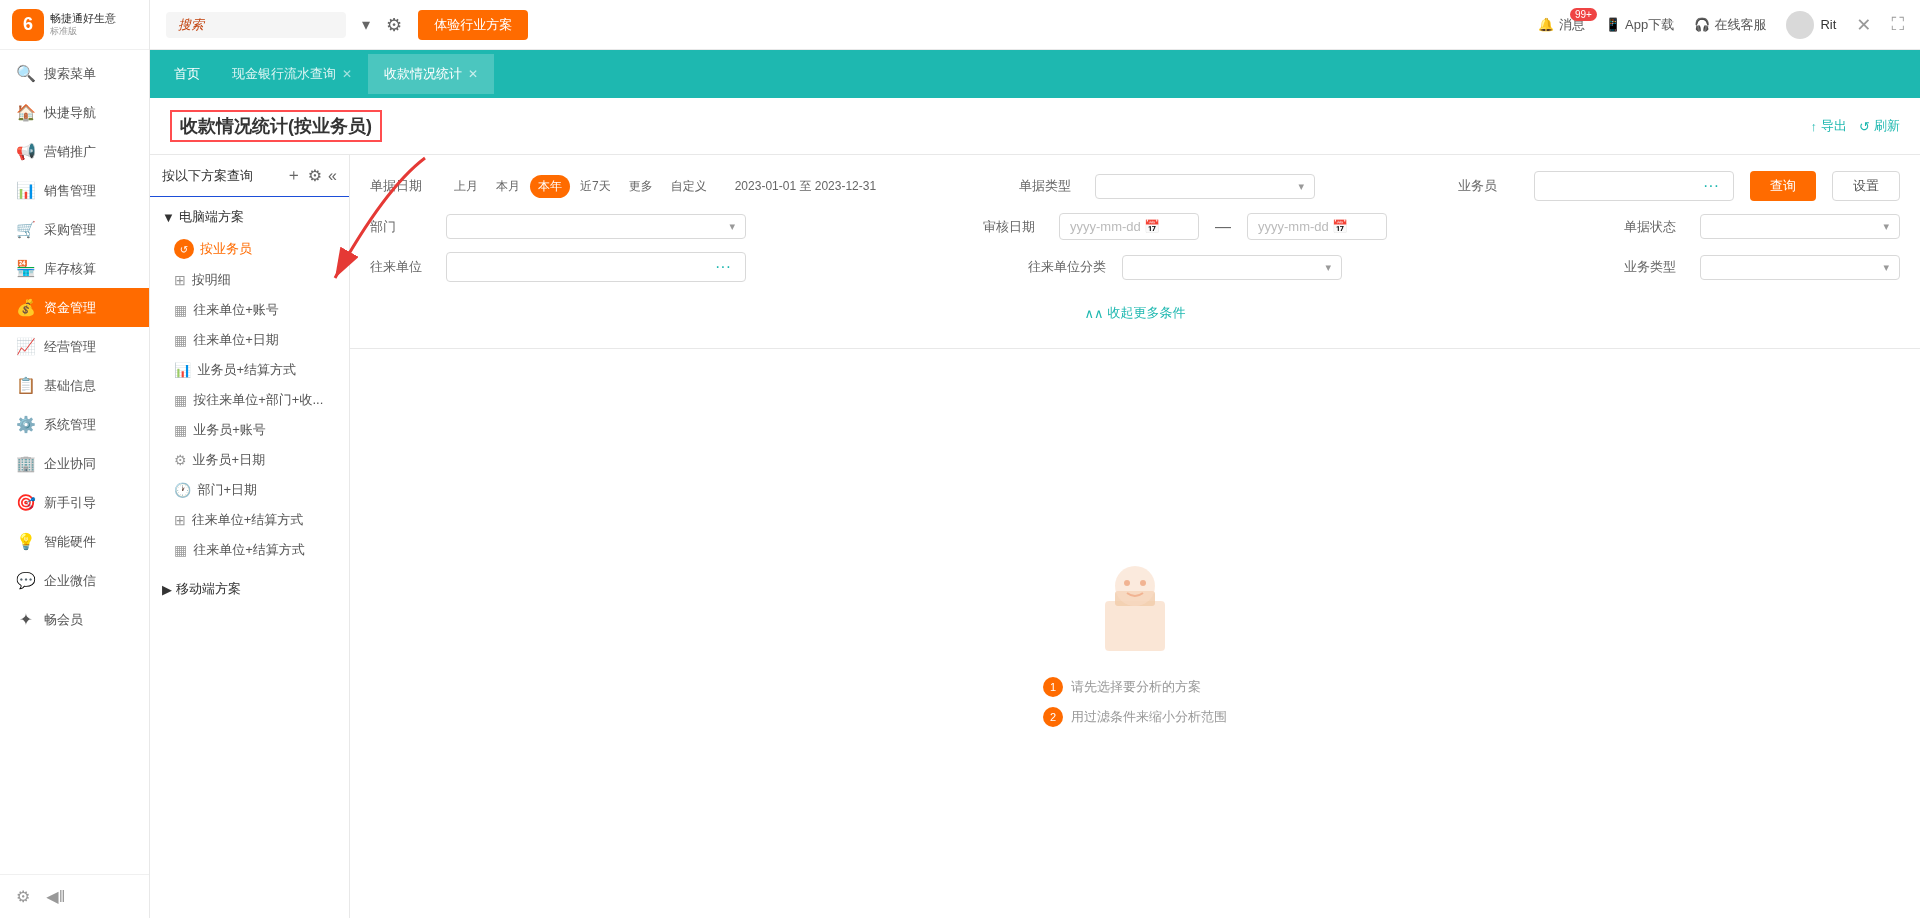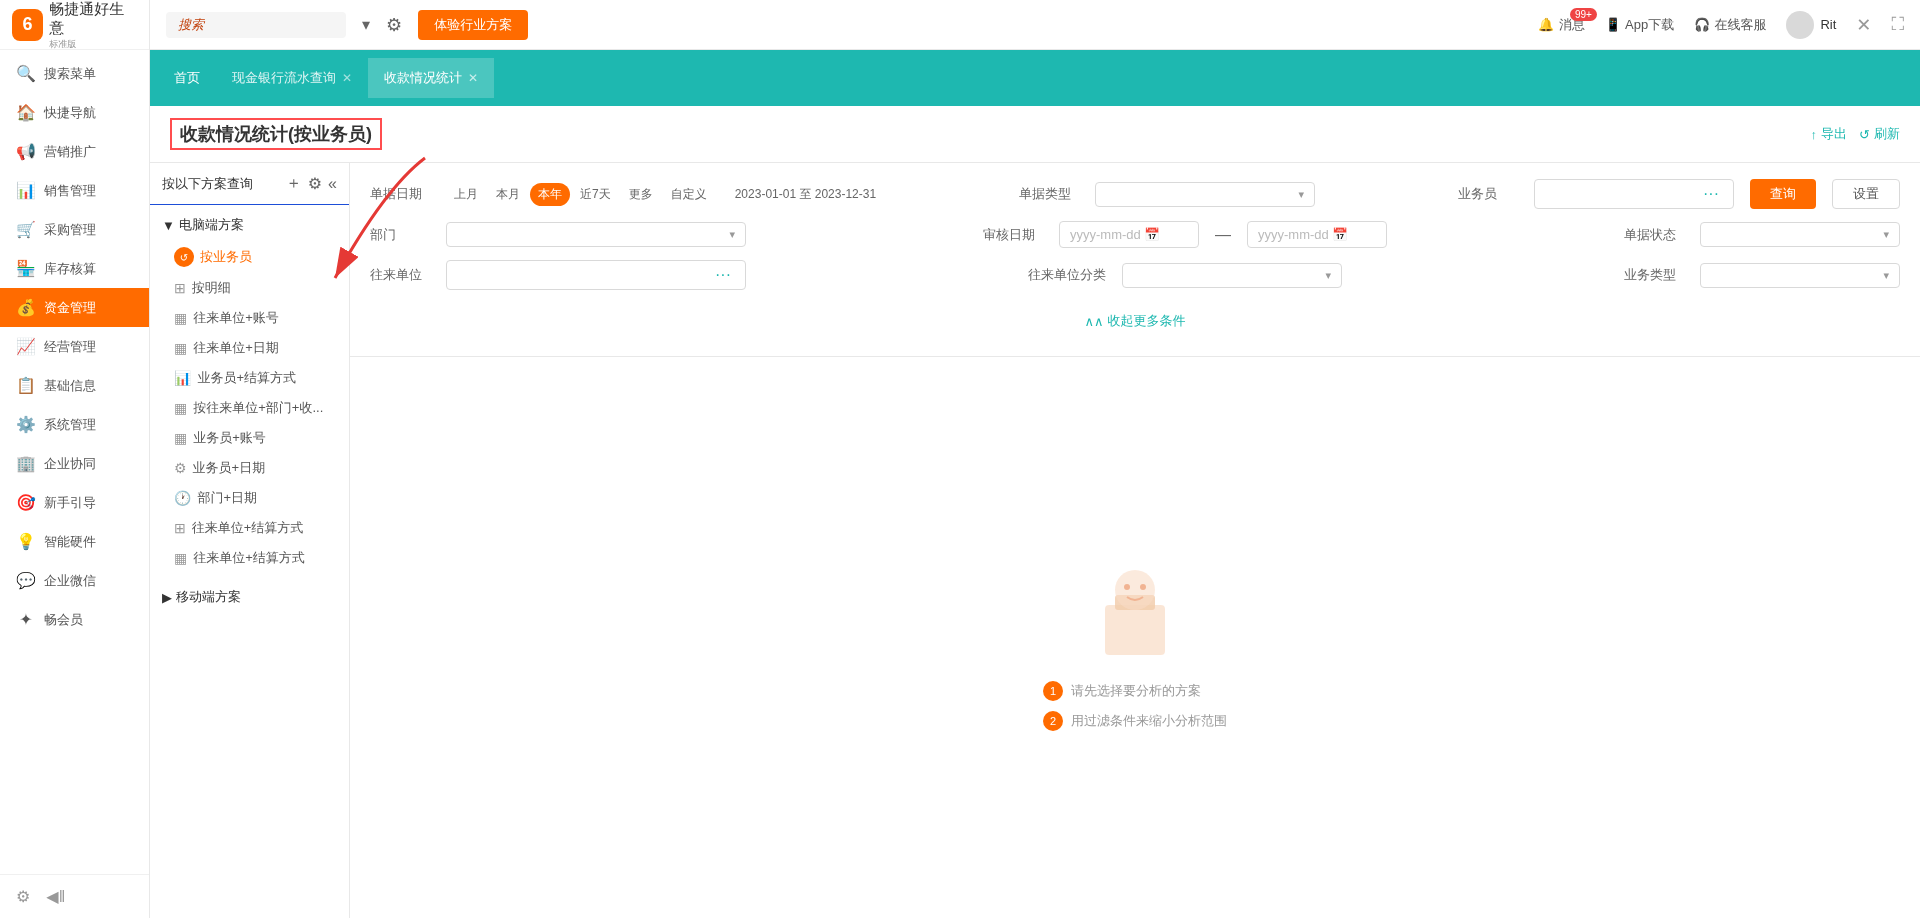--- a/index.html
+++ b/index.html
@@ -28,21 +28,21 @@
       background: #ff6b00;
       border-radius: 8px;
       display: flex;
       align-items: center;
       justify-content: center;
       color: white;
       font-weight: bold;
       font-size: 18px;
       margin-right: 6px;
     }
-    .logo-text { font-size: 15px; color: #333; line-height: 1.3; }
+    .logo-text { font-size: 11px; color: #333; line-height: 1.3; }
     .logo-badge { font-size: 9px; color: #999; }
     .sidebar-menu { flex: 1; overflow-y: auto; padding: 4px 0; }
     .sidebar-item {
       display: flex;
       align-items: center;
       padding: 10px 16px;
       cursor: pointer;
       color: #555;
       font-size: 13px;
       gap: 8px;
@@ -95,21 +95,21 @@
     .badge { background: #ef4444; color: white; font-size: 10px; border-radius: 10px; padding: 1px 5px; position: absolute; top: -8px; right: -12px; }
     .topbar-app { display: flex; align-items: center; gap: 4px; cursor: pointer; color: #555; font-size: 13px; }
     .topbar-service { display: flex; align-items: center; gap: 4px; cursor: pointer; color: #555; font-size: 13px; }
     .topbar-user { display: flex; align-items: center; gap: 6px; }
     .user-avatar { width: 28px; height: 28px; background: #d9d9d9; border-radius: 50%; }
     .topbar-close { color: #999; font-size: 18px; cursor: pointer; }
     .topbar-expand { color: #999; font-size: 18px; cursor: pointer; }
 
     
     .tabbar {
-      height: 56px;
+      height: 48px;
       background: #1eb8b0;
       display: flex;
       align-items: center;
       padding: 0 8px;
     }
     .tab {
       display: flex;
       align-items: center;
       padding: 0 16px;
       height: 40px;

